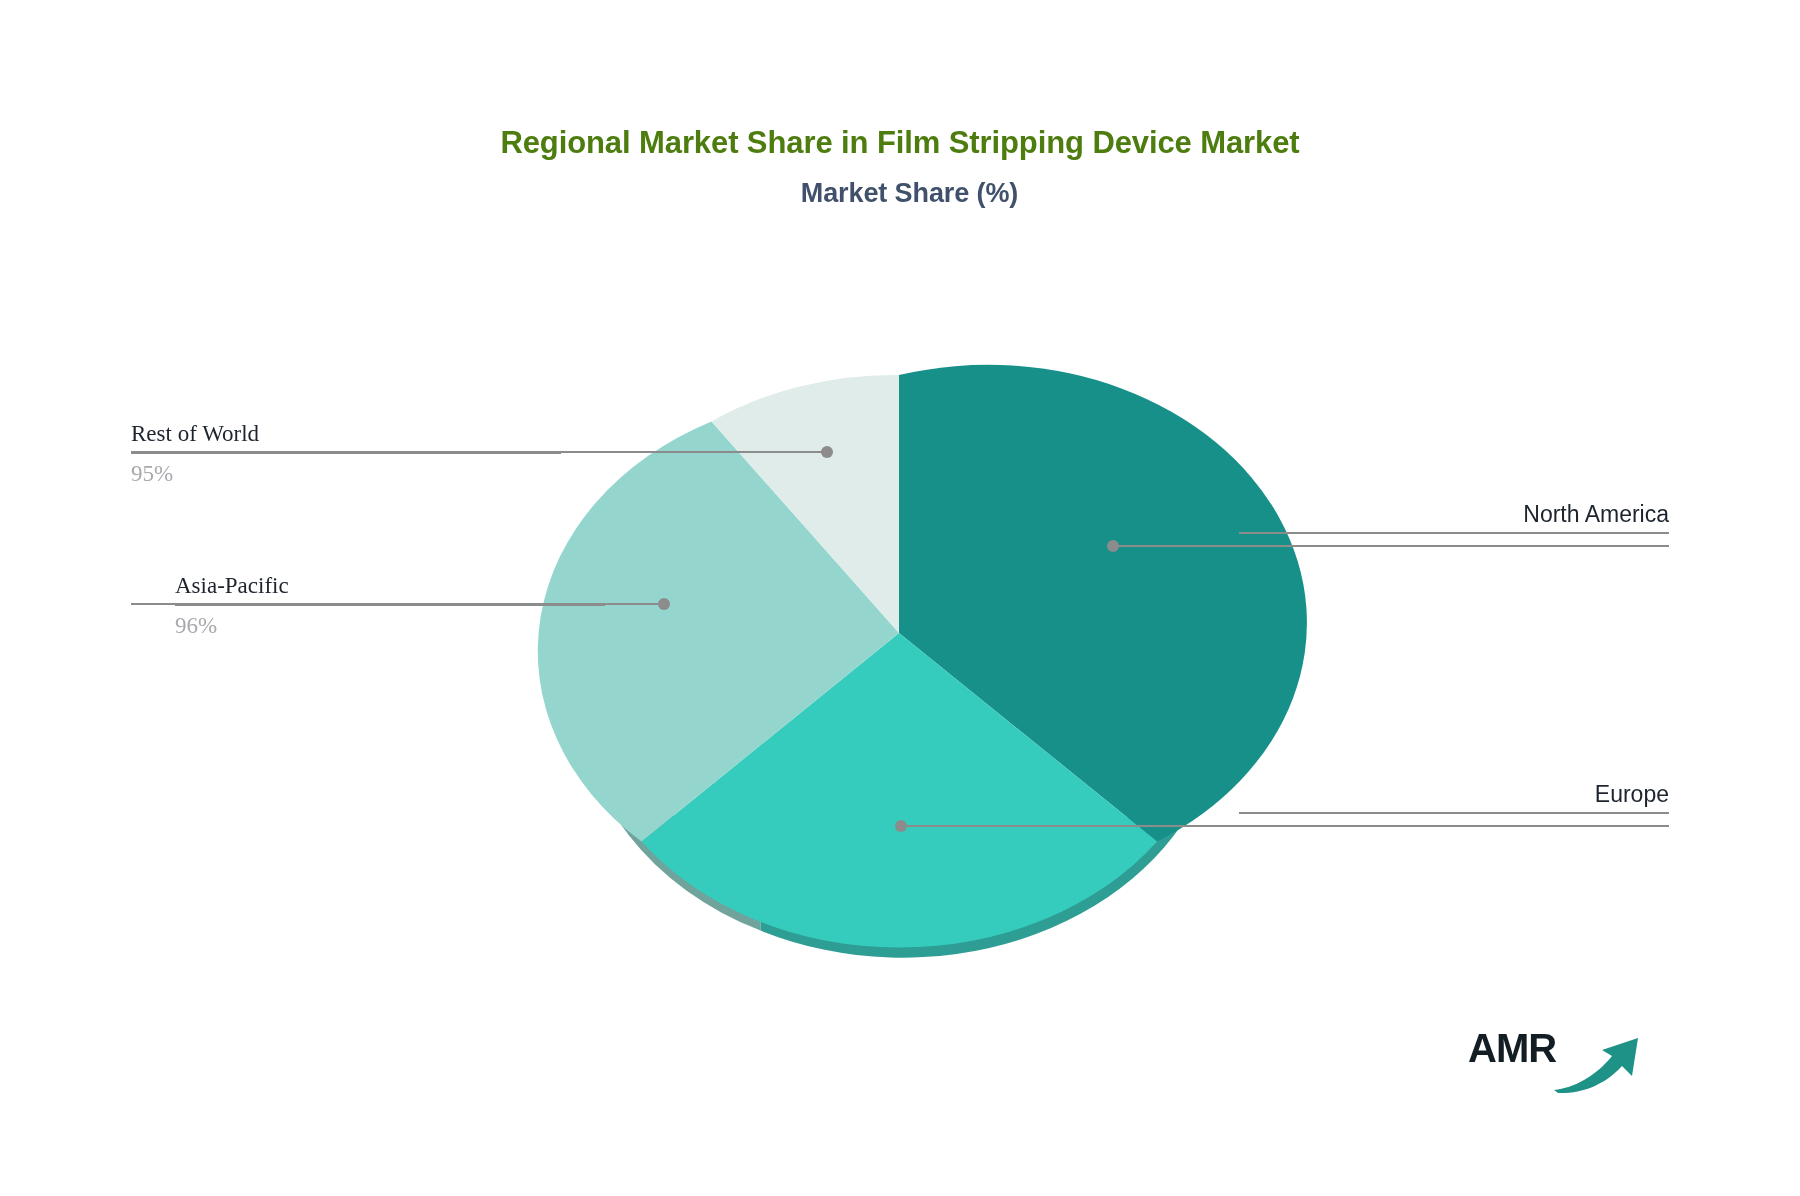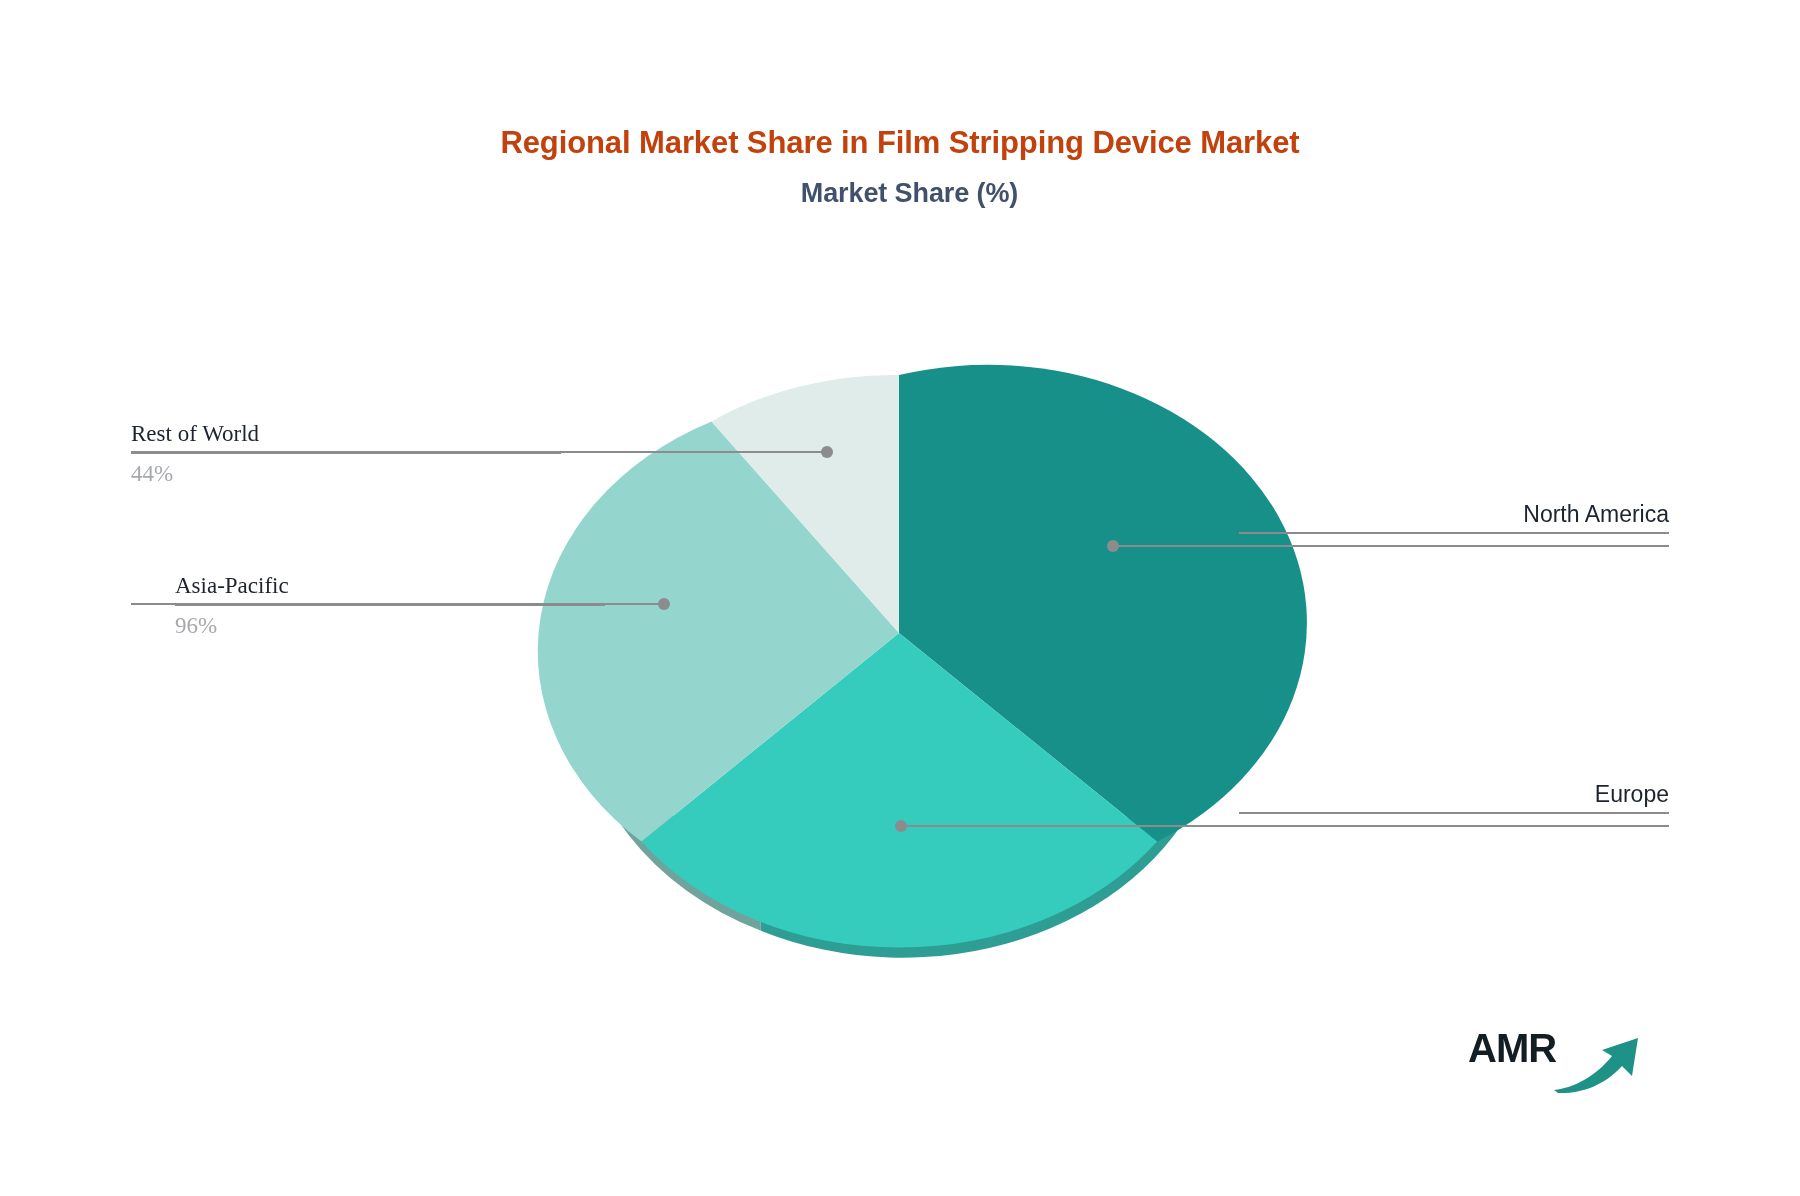--- a/index.html
+++ b/index.html
@@ -22,21 +22,21 @@
   #title-block {
     position: absolute;
     left: 0;
     top: 125px;
     width: 1800px;
     text-align: center;
   }
   #chart-title {
     font-size: 31px;
     font-weight: bold;
-    color: #c2410c;
+    color: #4d7c0f;
     letter-spacing: -0.1px;
     line-height: 1.15;
   }
   #chart-subtitle {
     margin-top: 17px;
     font-size: 27px;
     font-weight: bold;
     color: #41516b;
     letter-spacing: -0.1px;
     line-height: 1.15;
@@ -160,21 +160,21 @@
     </g>
     <g>
       <line x1="901" y1="826" x2="1669" y2="826" stroke="#8c8c8c" stroke-width="2"></line>
       <circle cx="901" cy="826" r="6" fill="#8c8c8c"></circle>
     </g>
   </svg>
 
   <div class="callout left" id="callout-row">
     <div class="name">Rest of World</div>
     <div class="rule"></div>
-    <div class="value">44%</div>
+    <div class="value">95%</div>
   </div>
 
   <div class="callout left" id="callout-apac">
     <div class="name">Asia-Pacific</div>
     <div class="rule"></div>
     <div class="value">96%</div>
   </div>
 
   <div class="callout right" id="callout-na">
     <div class="name">North America</div>

